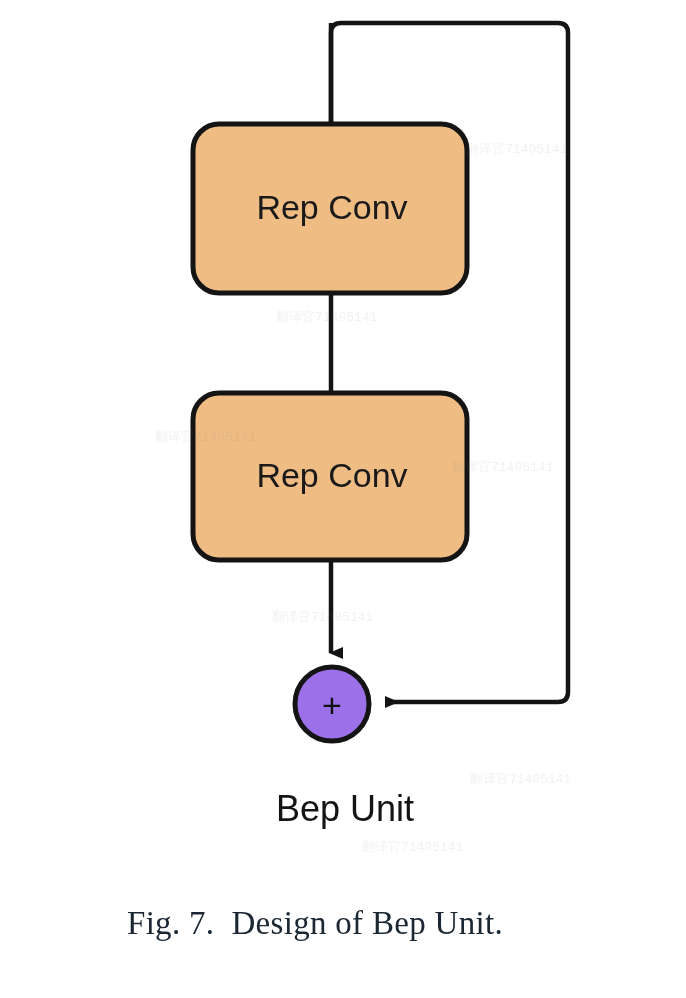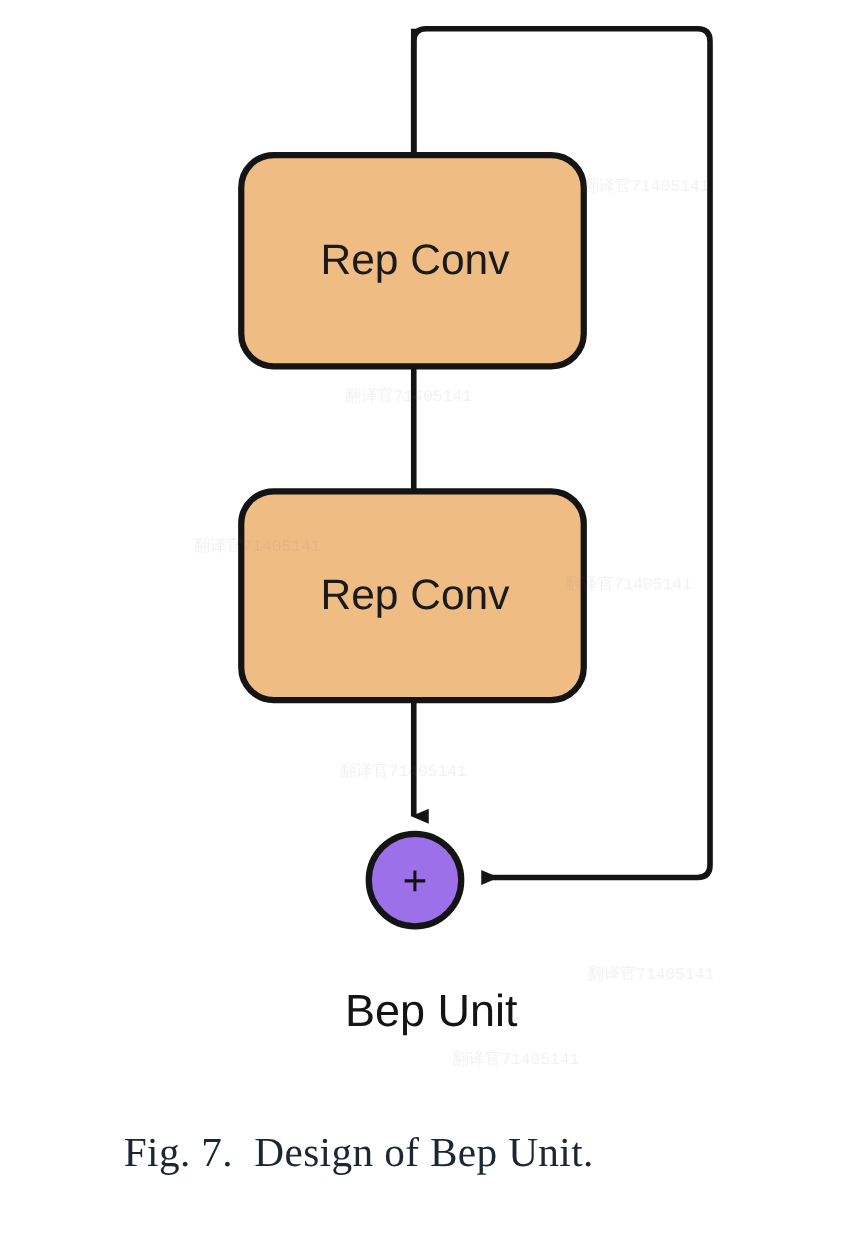--- a/index.html
+++ b/index.html
@@ -56,20 +56,21 @@
     position: absolute;
     left: 0;
     top: 905px;
     width: 574px;
     text-align: center;
     font-family: "Liberation Serif", serif;
     font-size: 33px;
     color: #1b2733;
     letter-spacing: 0.3px;
     white-space: pre;
+    padding-left: 28px;
   }
   .watermark {
     position: absolute;
     font-family: Liberation Mono, monospace;
     font-size: 13px;
     color: rgba(120,120,140,0.10);
     white-space: nowrap;
     pointer-events: none;
     user-select: none;
   }

